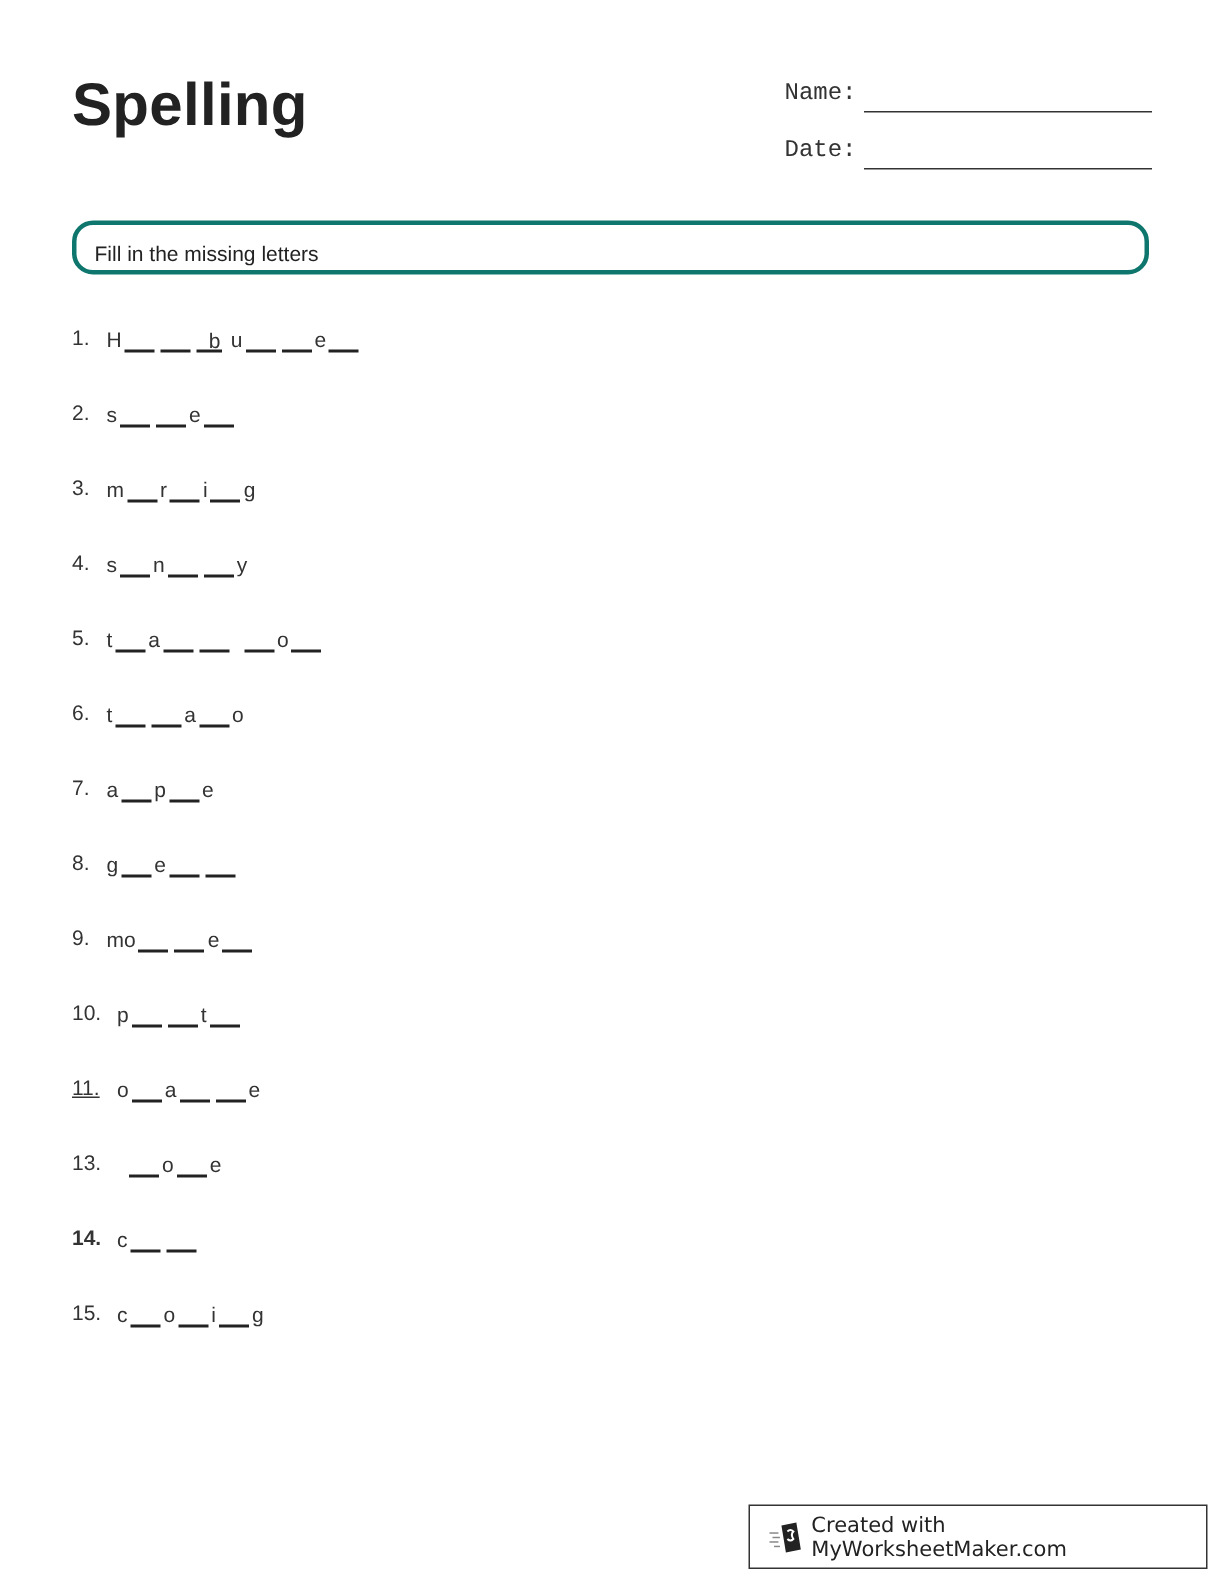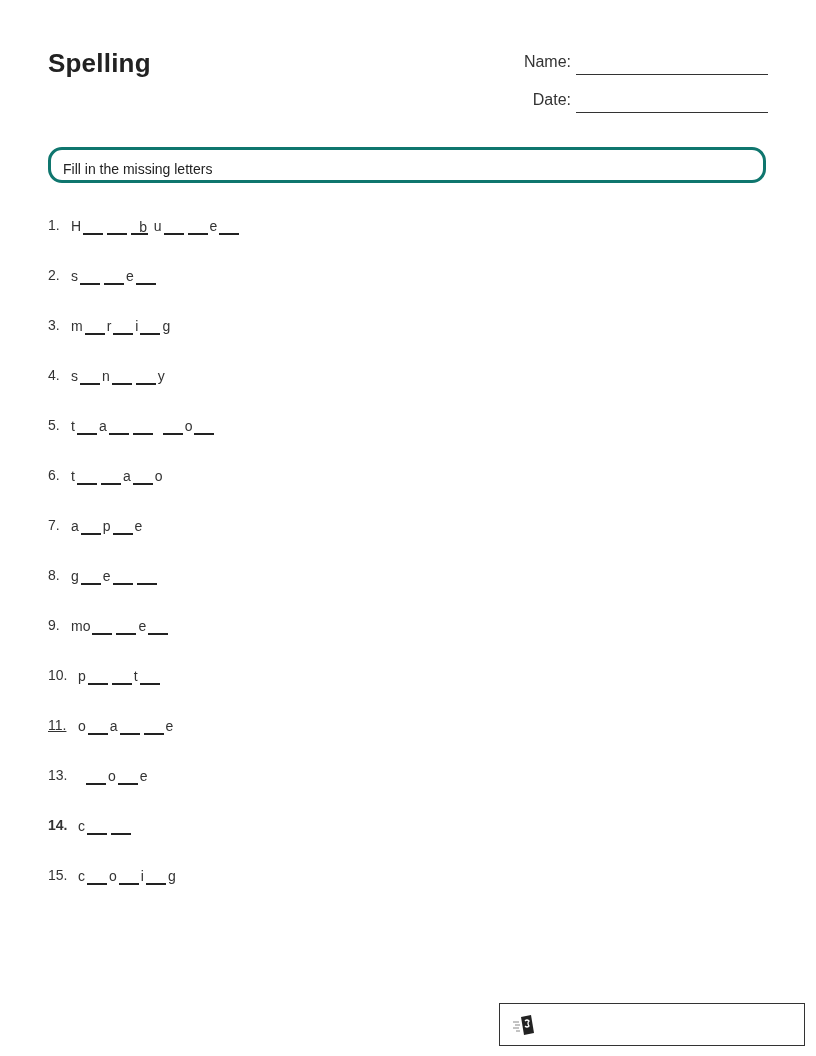--- a/index.html
+++ b/index.html
@@ -1,19 +1,19 @@
 <!DOCTYPE html>
 <html><head>
   <meta charset="utf-8">
   <style>
     html, body { margin: 0; padding: 0; background: #ffffff; }
     body { width: 816px; height: 1056px; position: relative; overflow: hidden;
            font-family: "Liberation Sans", sans-serif; color: #2a2a2a; }
-    .title { position: absolute; left: 48px; top: 48px; font-size: 26px; font-weight: bold; color: #222; letter-spacing: 0.2px; }
-    .field { position: absolute; left: 490px; width: 278px; height: 24px; }
+    .title { position: absolute; left: 48px; top: 48px; font-size: 40px; font-weight: bold; color: #222; letter-spacing: 0.2px; }
+    .field { position: absolute; left: 490px; width: 278px; height: 24px; font-family: Liberation Mono, monospace; }
     .field .lbl { position: absolute; right: 197px; bottom: 4px; font-size: 16px; color: #333; white-space: nowrap; }
     .field .line { position: absolute; left: 86px; right: 0; bottom: 0; border-bottom: 1px solid #333; }
     .field-name { top: 51px; }
     .field-date { top: 89px; }
     .instructions { position: absolute; left: 48px; top: 147px; width: 718px; height: 36px;
                     border: 3px solid #0f766e; border-radius: 14px; box-sizing: border-box; }
     .instructions span { position: absolute; left: 12px; top: 11px; font-size: 14px; color: #222; }
     .items { position: absolute; left: 48px; top: 217px; }
     .item { height: 50px; font-size: 14px; color: #333; display: flex; align-items: flex-start; }
     .num { display: inline-block; white-space: pre; }
@@ -203,13 +203,14 @@
 
 <div class="badge">
   <svg class="logo" viewBox="0 0 24 22">
     <line x1="1" y1="8" x2="7" y2="8" stroke="#888" stroke-width="1"></line>
     <line x1="3" y1="11" x2="8" y2="11" stroke="#888" stroke-width="1"></line>
     <line x1="1" y1="14" x2="7" y2="14" stroke="#888" stroke-width="1"></line>
     <line x1="4" y1="17" x2="8" y2="17" stroke="#888" stroke-width="1"></line>
     <path d="M9 3 L19 1 L22 19 L12 21 Z" fill="#222"></path>
     <path d="M13 7 Q15 5 17 7 Q15 9 17 12 Q15 14 13 12" fill="none" stroke="#fff" stroke-width="1.3"></path>
   </svg>
+  <span class="txt">Created with MyWorksheetMaker.com</span>
 </div>
 
 </body></html>

